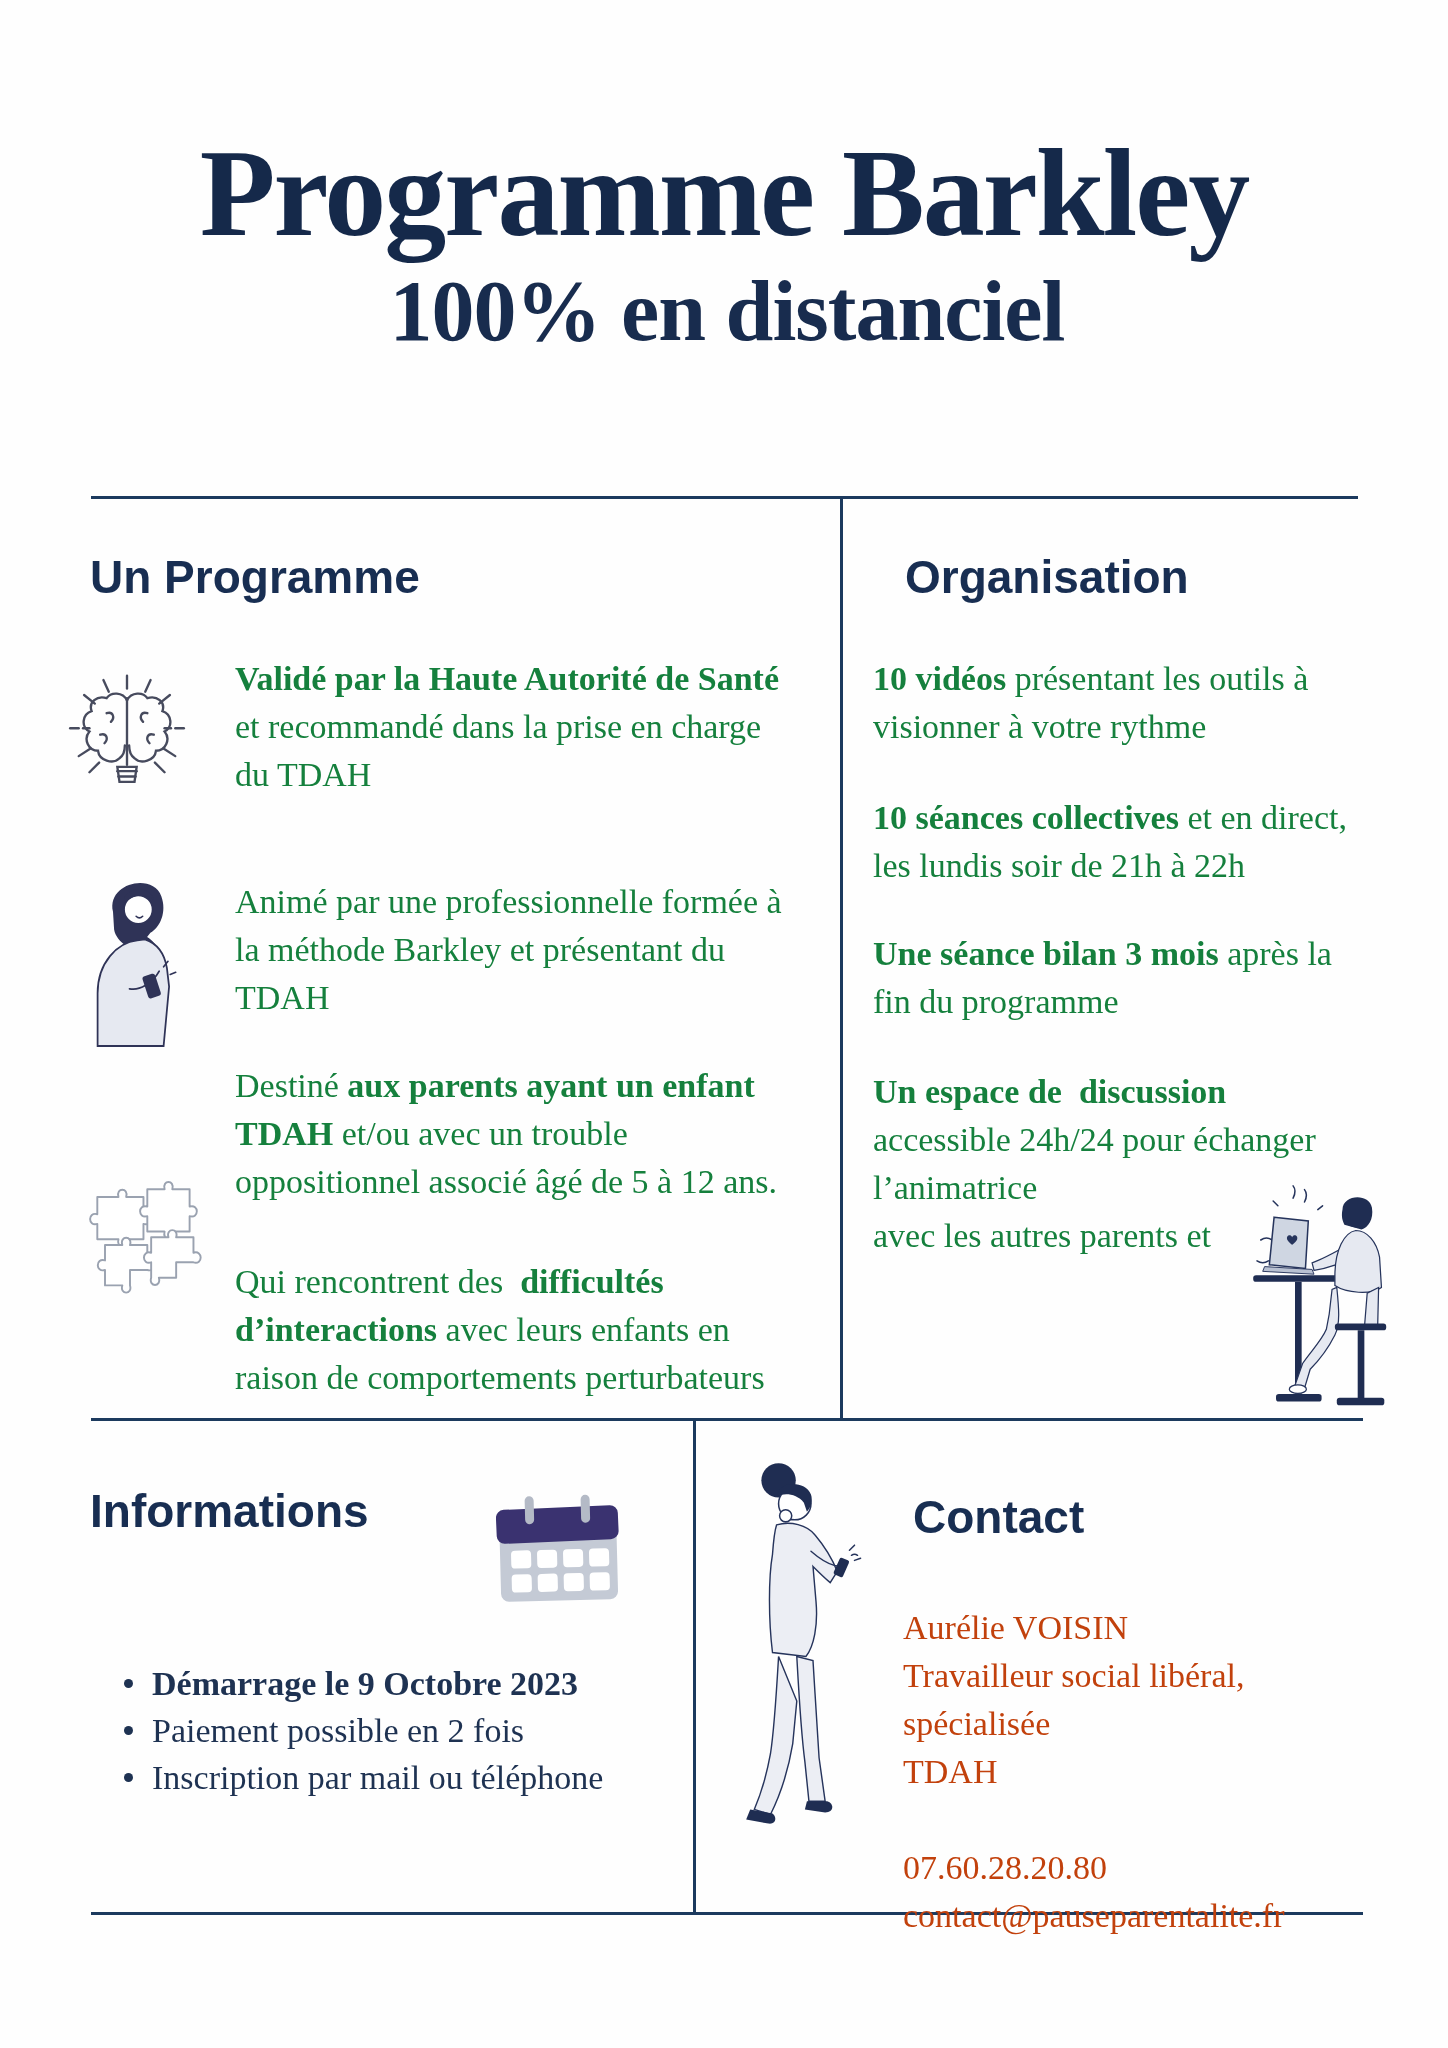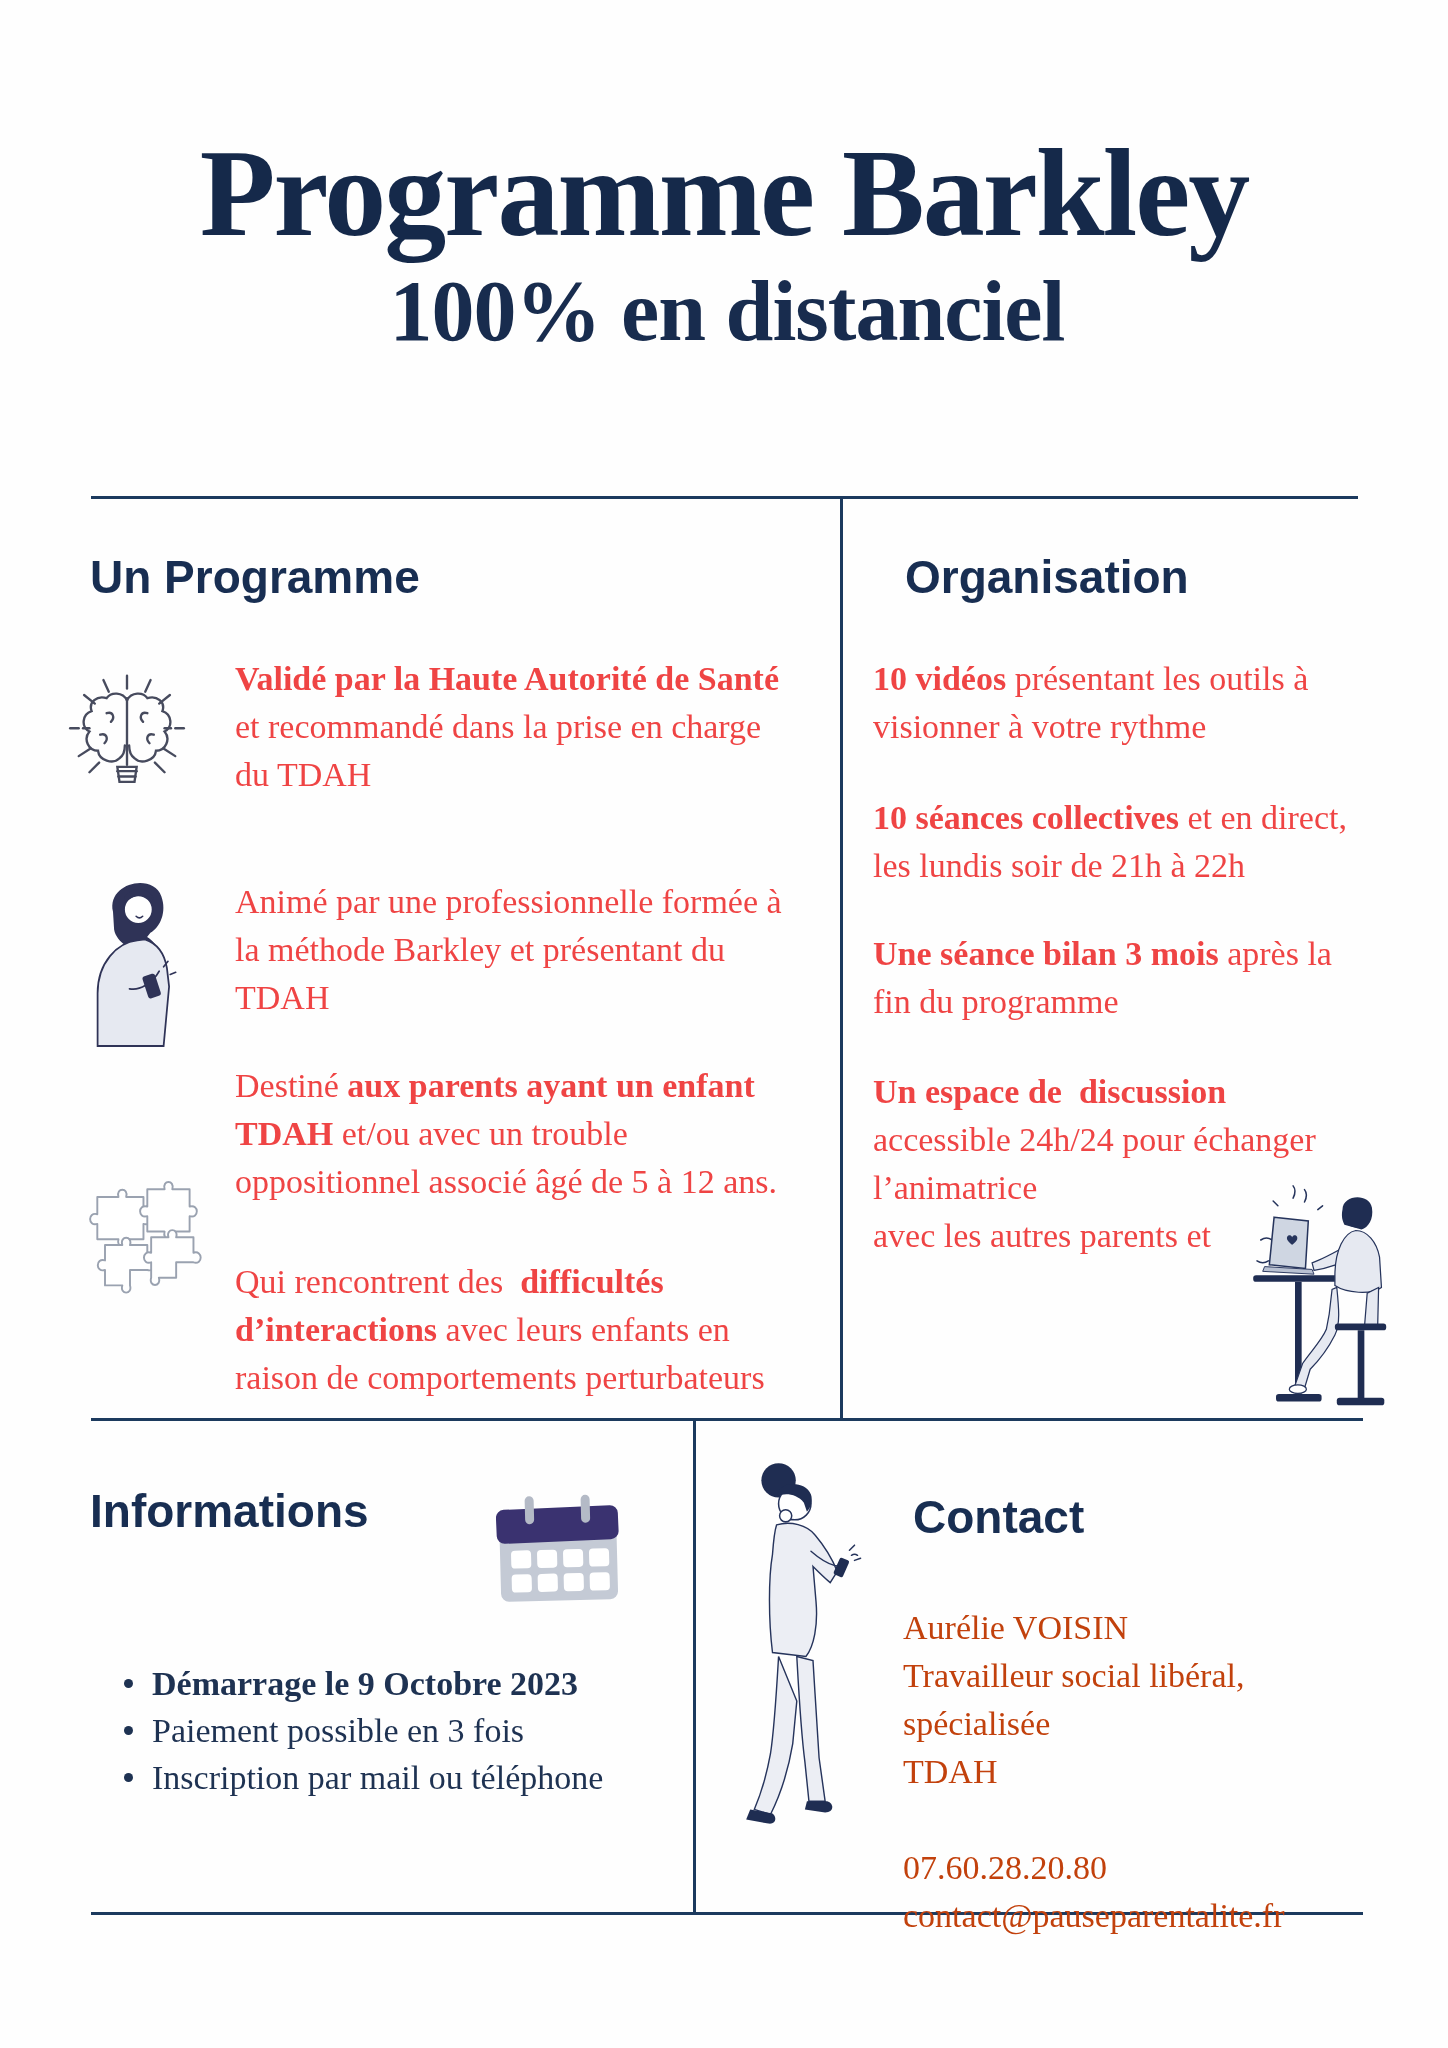--- a/index.html
+++ b/index.html
@@ -12,21 +12,21 @@
     letter-spacing:-2px;color:#15294a;line-height:1.0;}
   .sub-title{left:6px;right:0;top:268px;text-align:center;
     font-family:"Liberation Serif",serif;font-weight:700;font-size:86px;
     letter-spacing:-1px;color:#182c4e;line-height:1.0;}
   .h-sans{font-family:"Liberation Sans",sans-serif;font-weight:700;font-size:46px;
     color:#182e52;letter-spacing:0px;line-height:1.1;text-align:right;}
   
   .rule{background:#1c3a5e;}
   
   .tblock{}
-  .tline{white-space:pre-wrap;font-size:34px;line-height:48px;color:#ef4444;}
+  .tline{white-space:pre-wrap;font-size:34px;line-height:48px;color:#15803d;}
   .b{font-weight:700;}
   
   .bullets{list-style:none;margin:8px;padding:0;}
   .bullets li{position:relative;padding-left:34px;font-size:34px;line-height:47px;
     color:#1e3252;white-space:pre-wrap;}
   .bullets li::before{content:"";position:absolute;left:6px;top:19px;width:9px;height:9px;
     border-radius:50%;background:#1e3252;}
   
   .contact-line{font-size:34px;line-height:48px;color:#c2410c;white-space:pre-wrap;}
   .spacer{height:48px;}
@@ -189,21 +189,21 @@
         <rect x="15" y="81" width="20" height="18" rx="4"></rect>
         <rect x="41" y="81" width="20" height="18" rx="4"></rect>
         <rect x="67" y="81" width="20" height="18" rx="4"></rect>
         <rect x="93" y="81" width="20" height="18" rx="4"></rect>
       </g>
     </g>
   </svg>
 
   <ul class="abs bullets" style="left:110px;top:1652px;width:560px;">
     <li><span class="b">Démarrage le 9 Octobre 2023</span><span></span></li>
-    <li><span class="b"></span><span>Paiement possible en 3 fois</span></li>
+    <li><span class="b"></span><span>Paiement possible en 2 fois</span></li>
     <li><span class="b"></span><span>Inscription par mail ou téléphone</span></li>
   </ul>
 
   <svg class="abs" style="left:732px;top:1458px;" width="162" height="390" viewBox="0 0 160 385">
     <circle cx="46" cy="22" r="17" fill="#1f2d52"></circle>
     <circle cx="62" cy="45" r="16" fill="#ffffff" stroke="#26345c" stroke-width="1.5"></circle>
     <path d="M45 38 C44 23 72 21 78 36 C80 42 78 49 74 53 L71 44 C64 35 51 34 45 38 Z" fill="#1f2d52"></path>
     <circle cx="53" cy="57" r="6" fill="#ffffff" stroke="#26345c" stroke-width="1.5"></circle>
     <path d="M44 66 C58 62 74 66 82 76 C93 89 100 102 104 112 L97 123 C90 117 84 111 80 107 L83 142 C85 165 81 186 73 196 L40 192 C36 160 36 118 40 95 C41 81 42 72 44 66 Z" fill="#eceef4" stroke="#26345c" stroke-width="1.4"></path>
     <path d="M78 92 C86 99 94 104 101 106 L107 107" stroke="#26345c" stroke-width="1.4" fill="none" stroke-linecap="round"></path>

